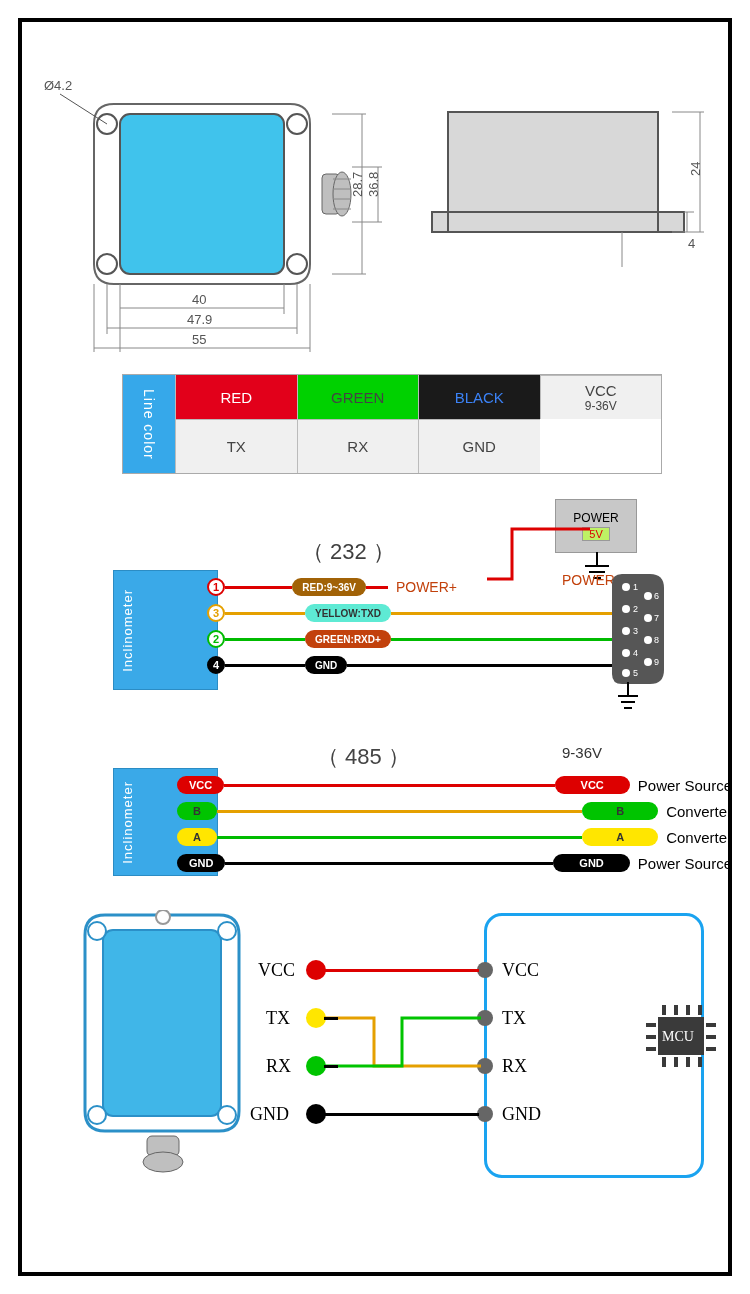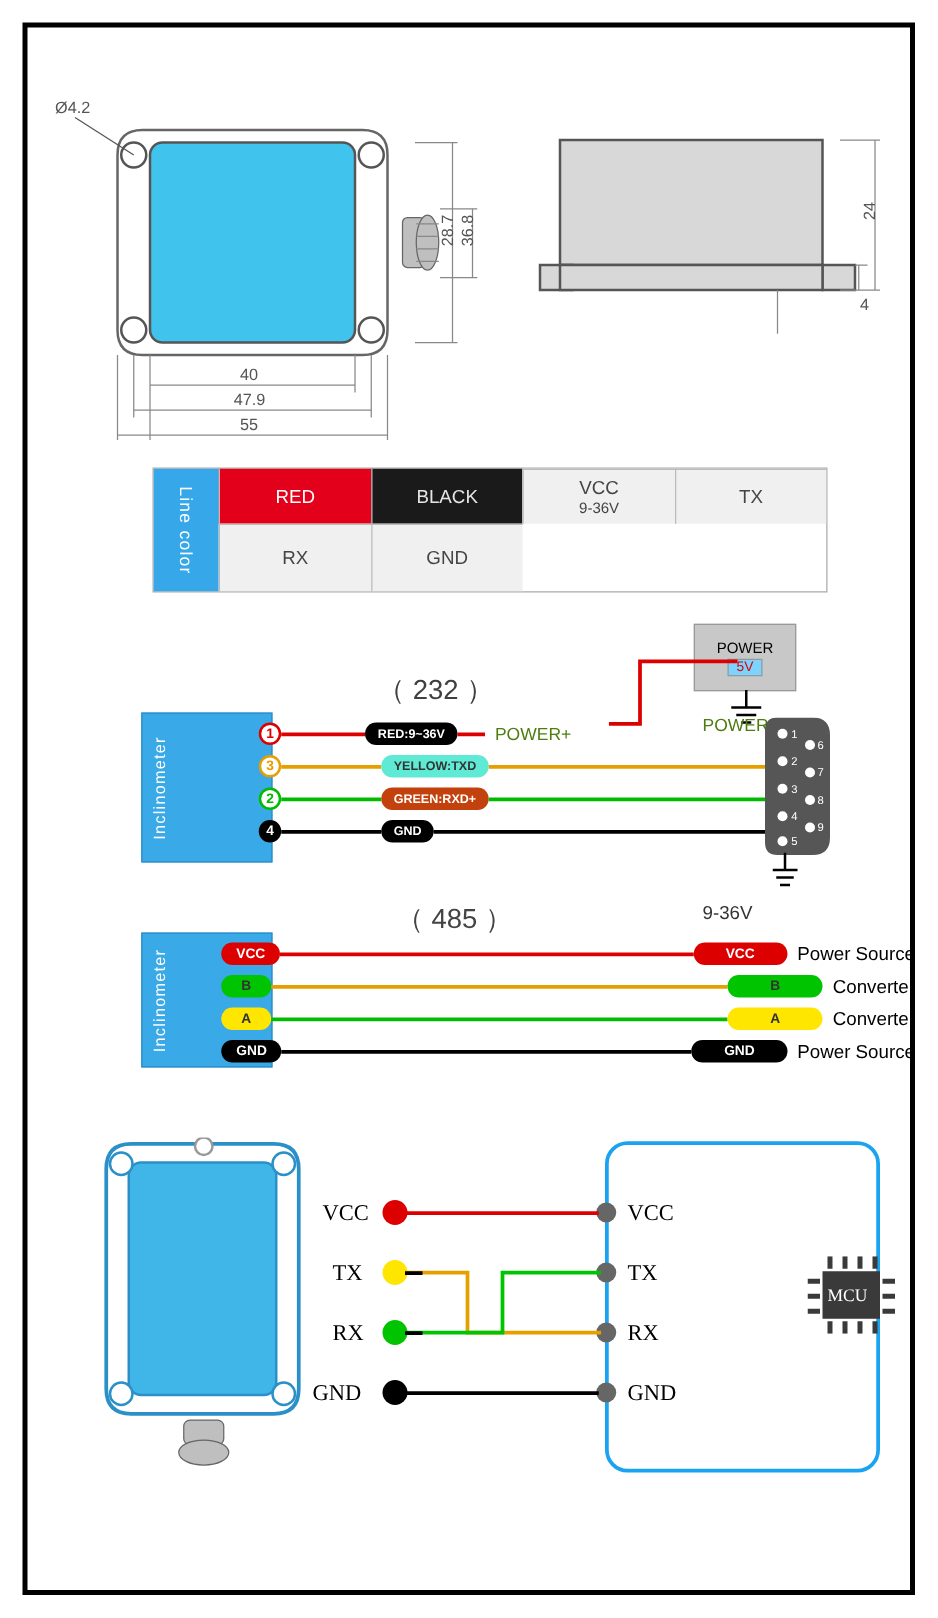--- a/index.html
+++ b/index.html
@@ -13,40 +13,40 @@
 .dimtext{font:13px Arial;fill:#555}
 
 
 .tbl{top:352px;left:100px;width:540px;height:100px;border:1px solid #aaa;display:flex}
 .tblcol0{width:52px;background:#36a8ea;display:flex;align-items:center;justify-content:center;color:#fff;writing-mode:vertical-lr;font-size:14px;letter-spacing:1px}
 .tblgrid{flex:1;display:grid;grid-template-columns:repeat(4,1fr);grid-template-rows:45% 55%}
 .tblgrid>div{border-left:1px solid #bbb;display:flex;flex-direction:column;align-items:center;justify-content:center;font-size:15px}
 .hdr-red{background:#e2001a;color:#fff}
 .hdr-yellow{background:#ffe600;color:#555}
 .hdr-green{background:#00d100;color:#444}
-.hdr-black{background:#1a1a1a;color:#e5e5e5}
+.hdr-black{background:#1a1a1a;color:#3b82f6}
 .val{background:#f0f0f0;color:#444;border-top:1px solid #bbb}
 .val small{font-size:12px}
 
 
 .d232{top:480px;height:220px}
 .title232{position:absolute;left:280px;top:35px;font-size:22px;color:#404040}
 .inc-box{position:absolute;width:105px;height:120px;background:#3aa9e8;border:1px solid #2b8cc4;display:flex;align-items:center;justify-content:flex-start}
 .inc-label{writing-mode:vertical-lr;transform:rotate(180deg);color:#fff;font-size:13px;margin-left:6px;letter-spacing:1px}
 .pinrow{position:absolute;display:flex;align-items:center;height:22px}
 .circle{width:18px;height:18px;border-radius:50%;border:2px solid;display:flex;align-items:center;justify-content:center;font-size:11px;font-weight:bold;background:#fff}
 .line{height:3px;flex:1}
 .pill{display:inline-flex;align-items:center;justify-content:center;height:18px;border-radius:9px;padding:0 10px;font-size:10px;color:#fff;font-weight:bold}
-.txtlbl{font-size:14px;color:#4d7c0f;margin-left:8px}
+.txtlbl{font-size:14px;color:#c2410c;margin-left:8px}
 .pwrbox{position:absolute;left:533px;top:-3px;width:82px;height:54px;background:#c8c8c8;border:1px solid #999;font-size:12px;display:flex;flex-direction:column;align-items:center;justify-content:center}
-.pwrbox .v5{border:1px solid #999;background:#7dd3fc;color:#d00;font-size:11px;padding:0 6px;margin-top:2px}
+.pwrbox .v5{border:1px solid #999;background:#bef264;color:#d00;font-size:11px;padding:0 6px;margin-top:2px}
 .db9{position:absolute;left:590px;top:72px;width:52px;height:110px}
 
 
-.d485{top:684px;height:145px}
+.d485{top:706px;height:145px}
 .title485{position:absolute;left:295px;top:14px;font-size:22px;color:#444}
 .v936{position:absolute;left:540px;top:16px;font-size:15px;color:#333}
 .badge{display:inline-flex;align-items:center;justify-content:center;height:18px;border-radius:9px;padding:0 12px;font-size:11px;font-weight:bold}
 .rlab{font-size:15px;color:#000}
 .row485{position:absolute;display:flex;align-items:center;height:22px}
 
 
 .dmcu{top:888px;height:300px}
 .sens{position:absolute;left:55px;top:0;width:170px;height:270px}
 .mcubox{position:absolute;left:462px;top:3px;width:220px;height:265px;border:3px solid #1aa3f0;border-radius:18px}
@@ -118,20 +118,21 @@
     <line x1="275" y1="140" x2="275" y2="160" stroke="#888"></line>
     <text x="276" y="176" class="dimtext">4</text>
     <line x1="210" y1="160" x2="210" y2="195" stroke="#888"></line>
   </svg>
 </div>
 
 <div class="sect tbl">
   <div class="tblcol0">Line color</div>
   <div class="tblgrid">
     <div class="hdr-red">RED</div>
+    <div class="hdr-green">GREEN</div>
     <div class="hdr-black">BLACK</div>
     <div class="val">
           <span>VCC</span>
           <small>9-36V</small>
         </div>
     <div class="val">TX</div>
     <div class="val">RX</div>
     <div class="val">GND</div>
   </div>
 </div>
@@ -149,21 +150,21 @@
     <line x1="12" y1="20" x2="28" y2="20" stroke="#000" stroke-width="2"></line>
     <line x1="16" y1="26" x2="24" y2="26" stroke="#000" stroke-width="2"></line>
   </svg>
   <div class="inc-box" style="left:91px;top:68px">
     <span class="inc-label">Inclinometer</span>
   </div>
 
   <div class="pinrow" style="left:185px;top:74px;width:250px">
     <span class="circle" style="border-color:#d00;color:#d00">1</span>
     <div class="line" style="background:#d00"></div>
-    <span class="pill" style="background:#000000">RED:9~36V</span>
+    <span class="pill" style="background:#a16207">RED:9~36V</span>
     <div style="width:22px;height:3px;background:#d00"></div>
     <span class="txtlbl">POWER+</span>
   </div>
 
   <svg style="position:absolute;left:465px;top:20px;width:110px;height:60px">
         <path d="M0 57 h25 v-50 h78" stroke="#d00" stroke-width="3" fill="none"></path>
       </svg>
 
   <div class="pinrow" style="left:185px;top:100px;width:413px">
     <span class="circle" style="border-color:#e5a000;color:#e5a000">3</span>

